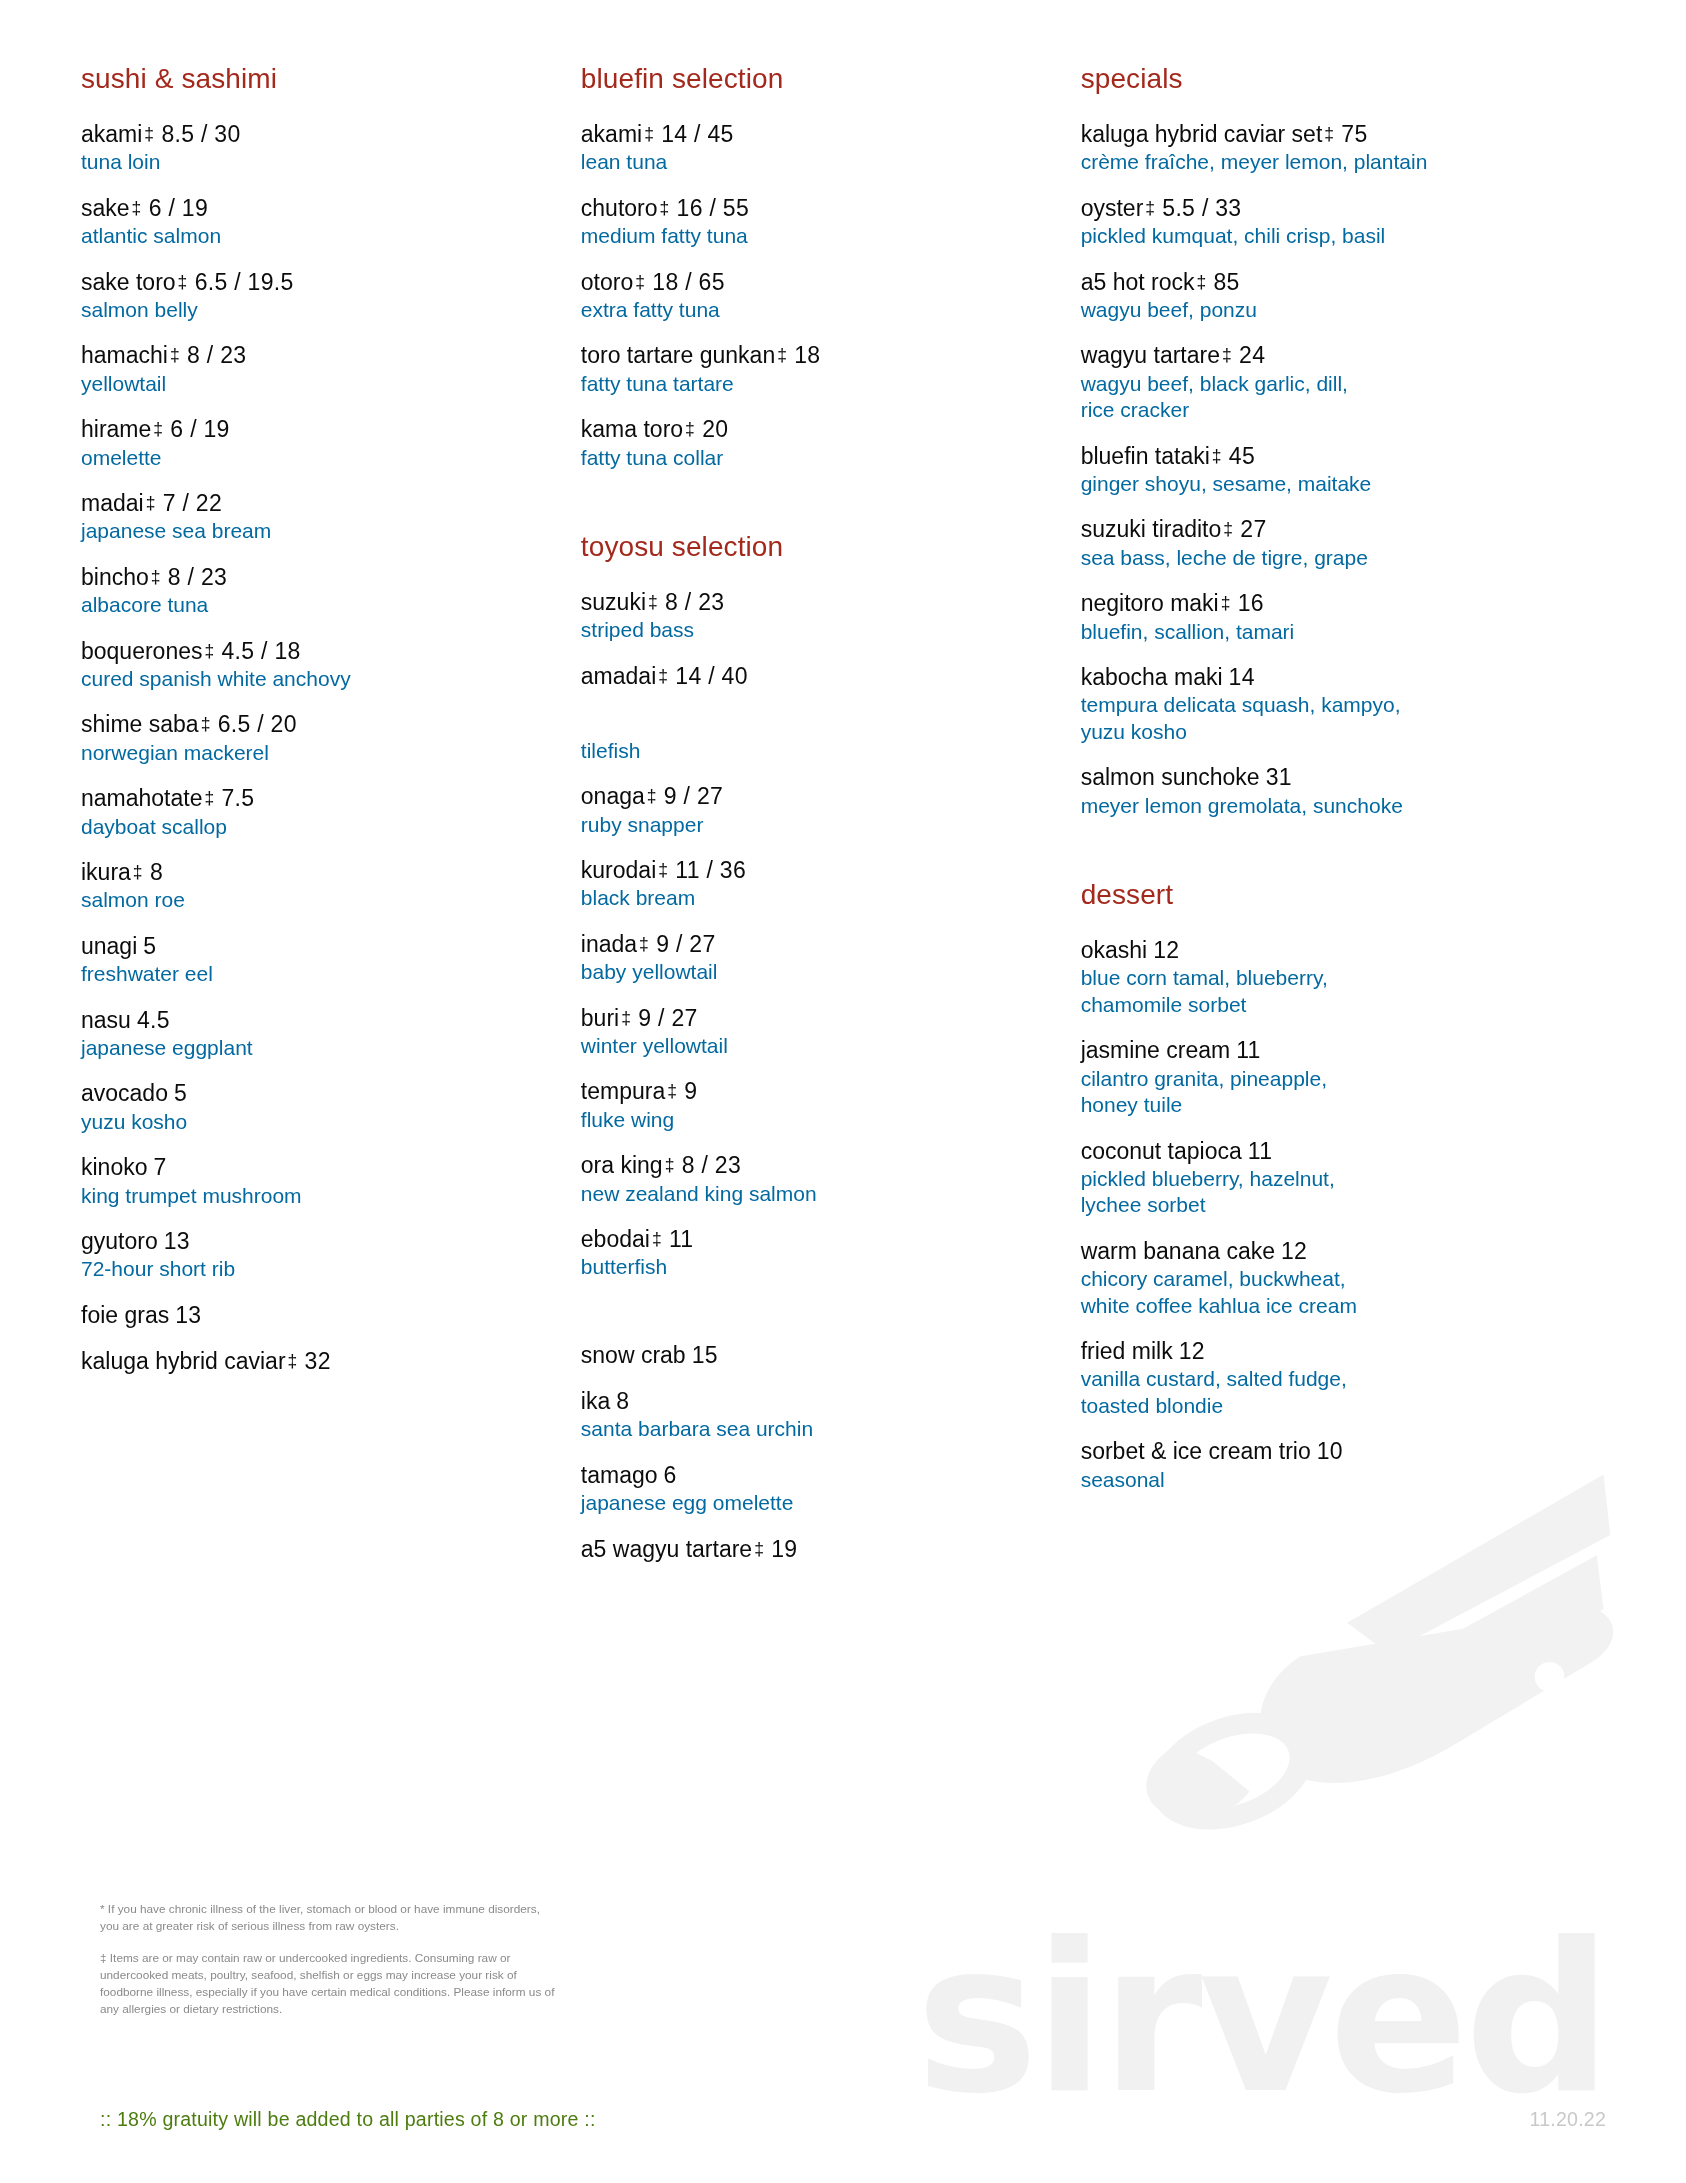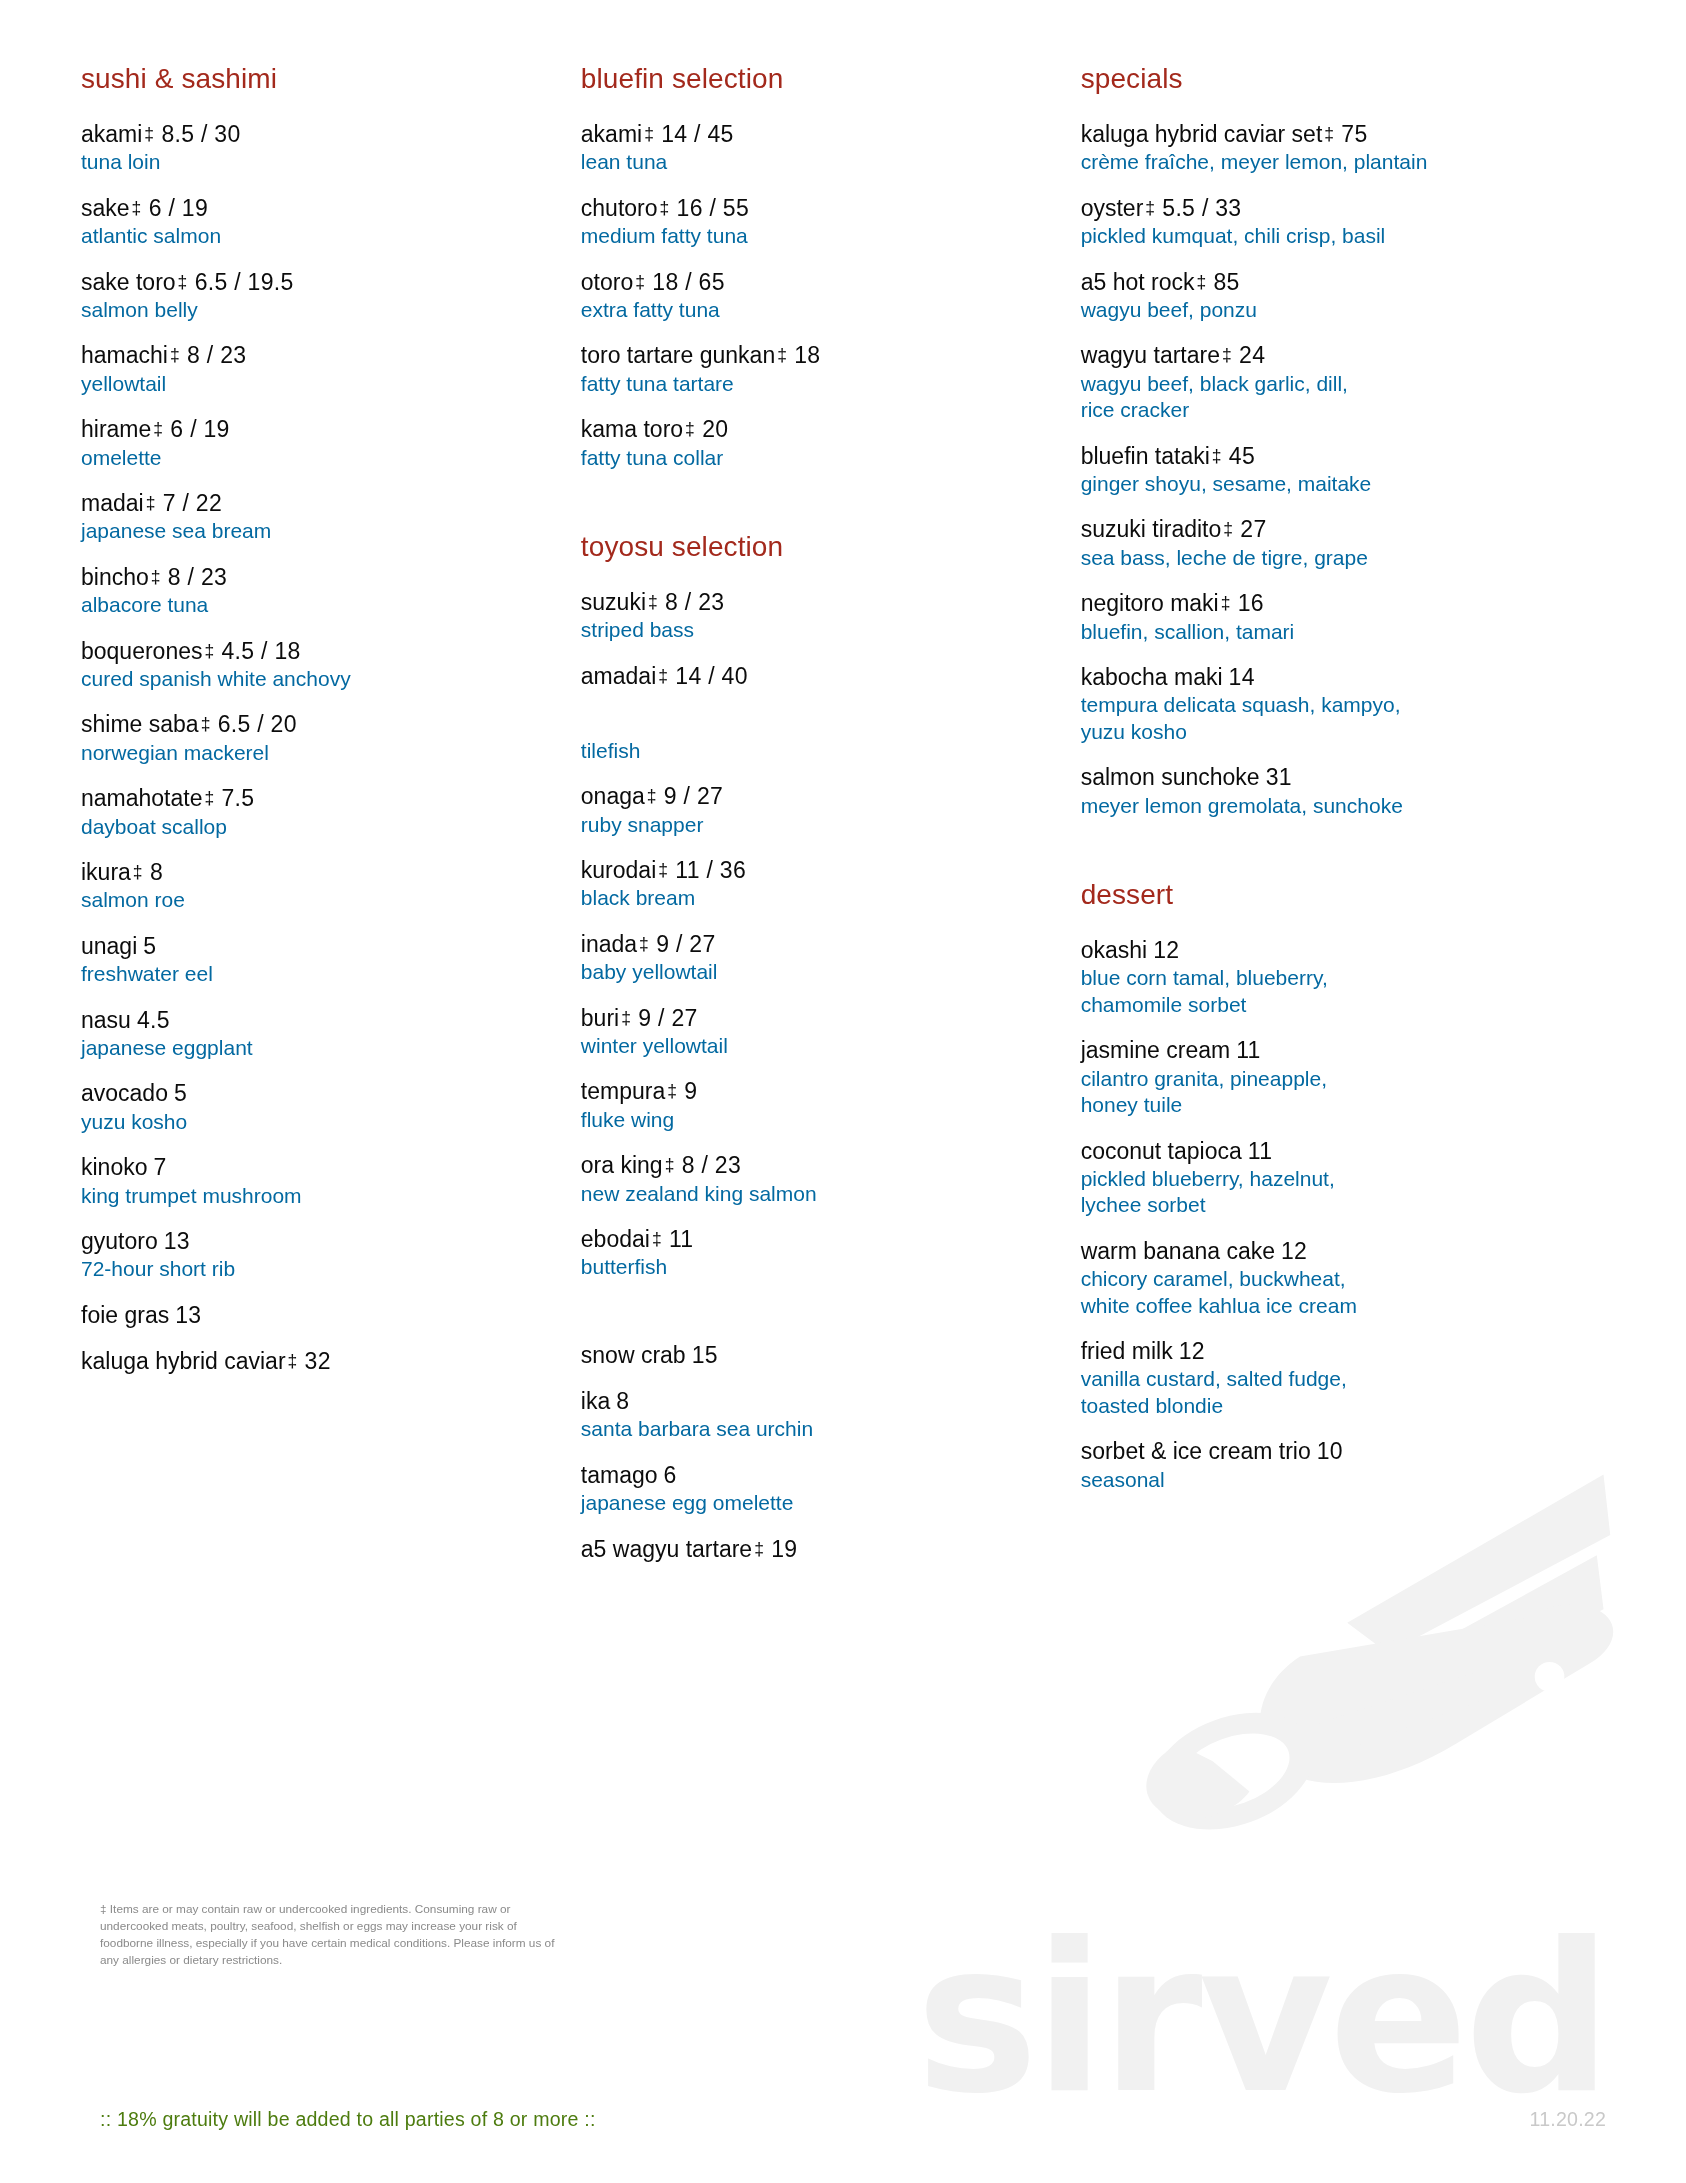--- a/index.html
+++ b/index.html
@@ -412,20 +412,21 @@
               <div class="item-desc" style="white-space: pre-line;">seasonal</div>
             </div>
           </div>
       </div>
     </div>
 
   </div>
 </div>
 
 <div class="footnotes">
+  <p class="footnote">* If you have chronic illness of the liver, stomach or blood or have immune disorders, you are at greater risk of serious illness from raw oysters.</p>
   <p class="footnote">‡ Items are or may contain raw or undercooked ingredients. Consuming raw or undercooked meats, poultry, seafood, shelfish or eggs may increase your risk of foodborne illness, especially if you have certain medical conditions. Please inform us of any allergies or dietary restrictions.</p>
 </div>
 
 <div class="bottom-bar">
   <span class="gratuity">:: 18% gratuity will be added to all parties of 8 or more ::</span>
   <span class="menu-date">11.20.22</span>
 </div>
 
 
 </body></html>

